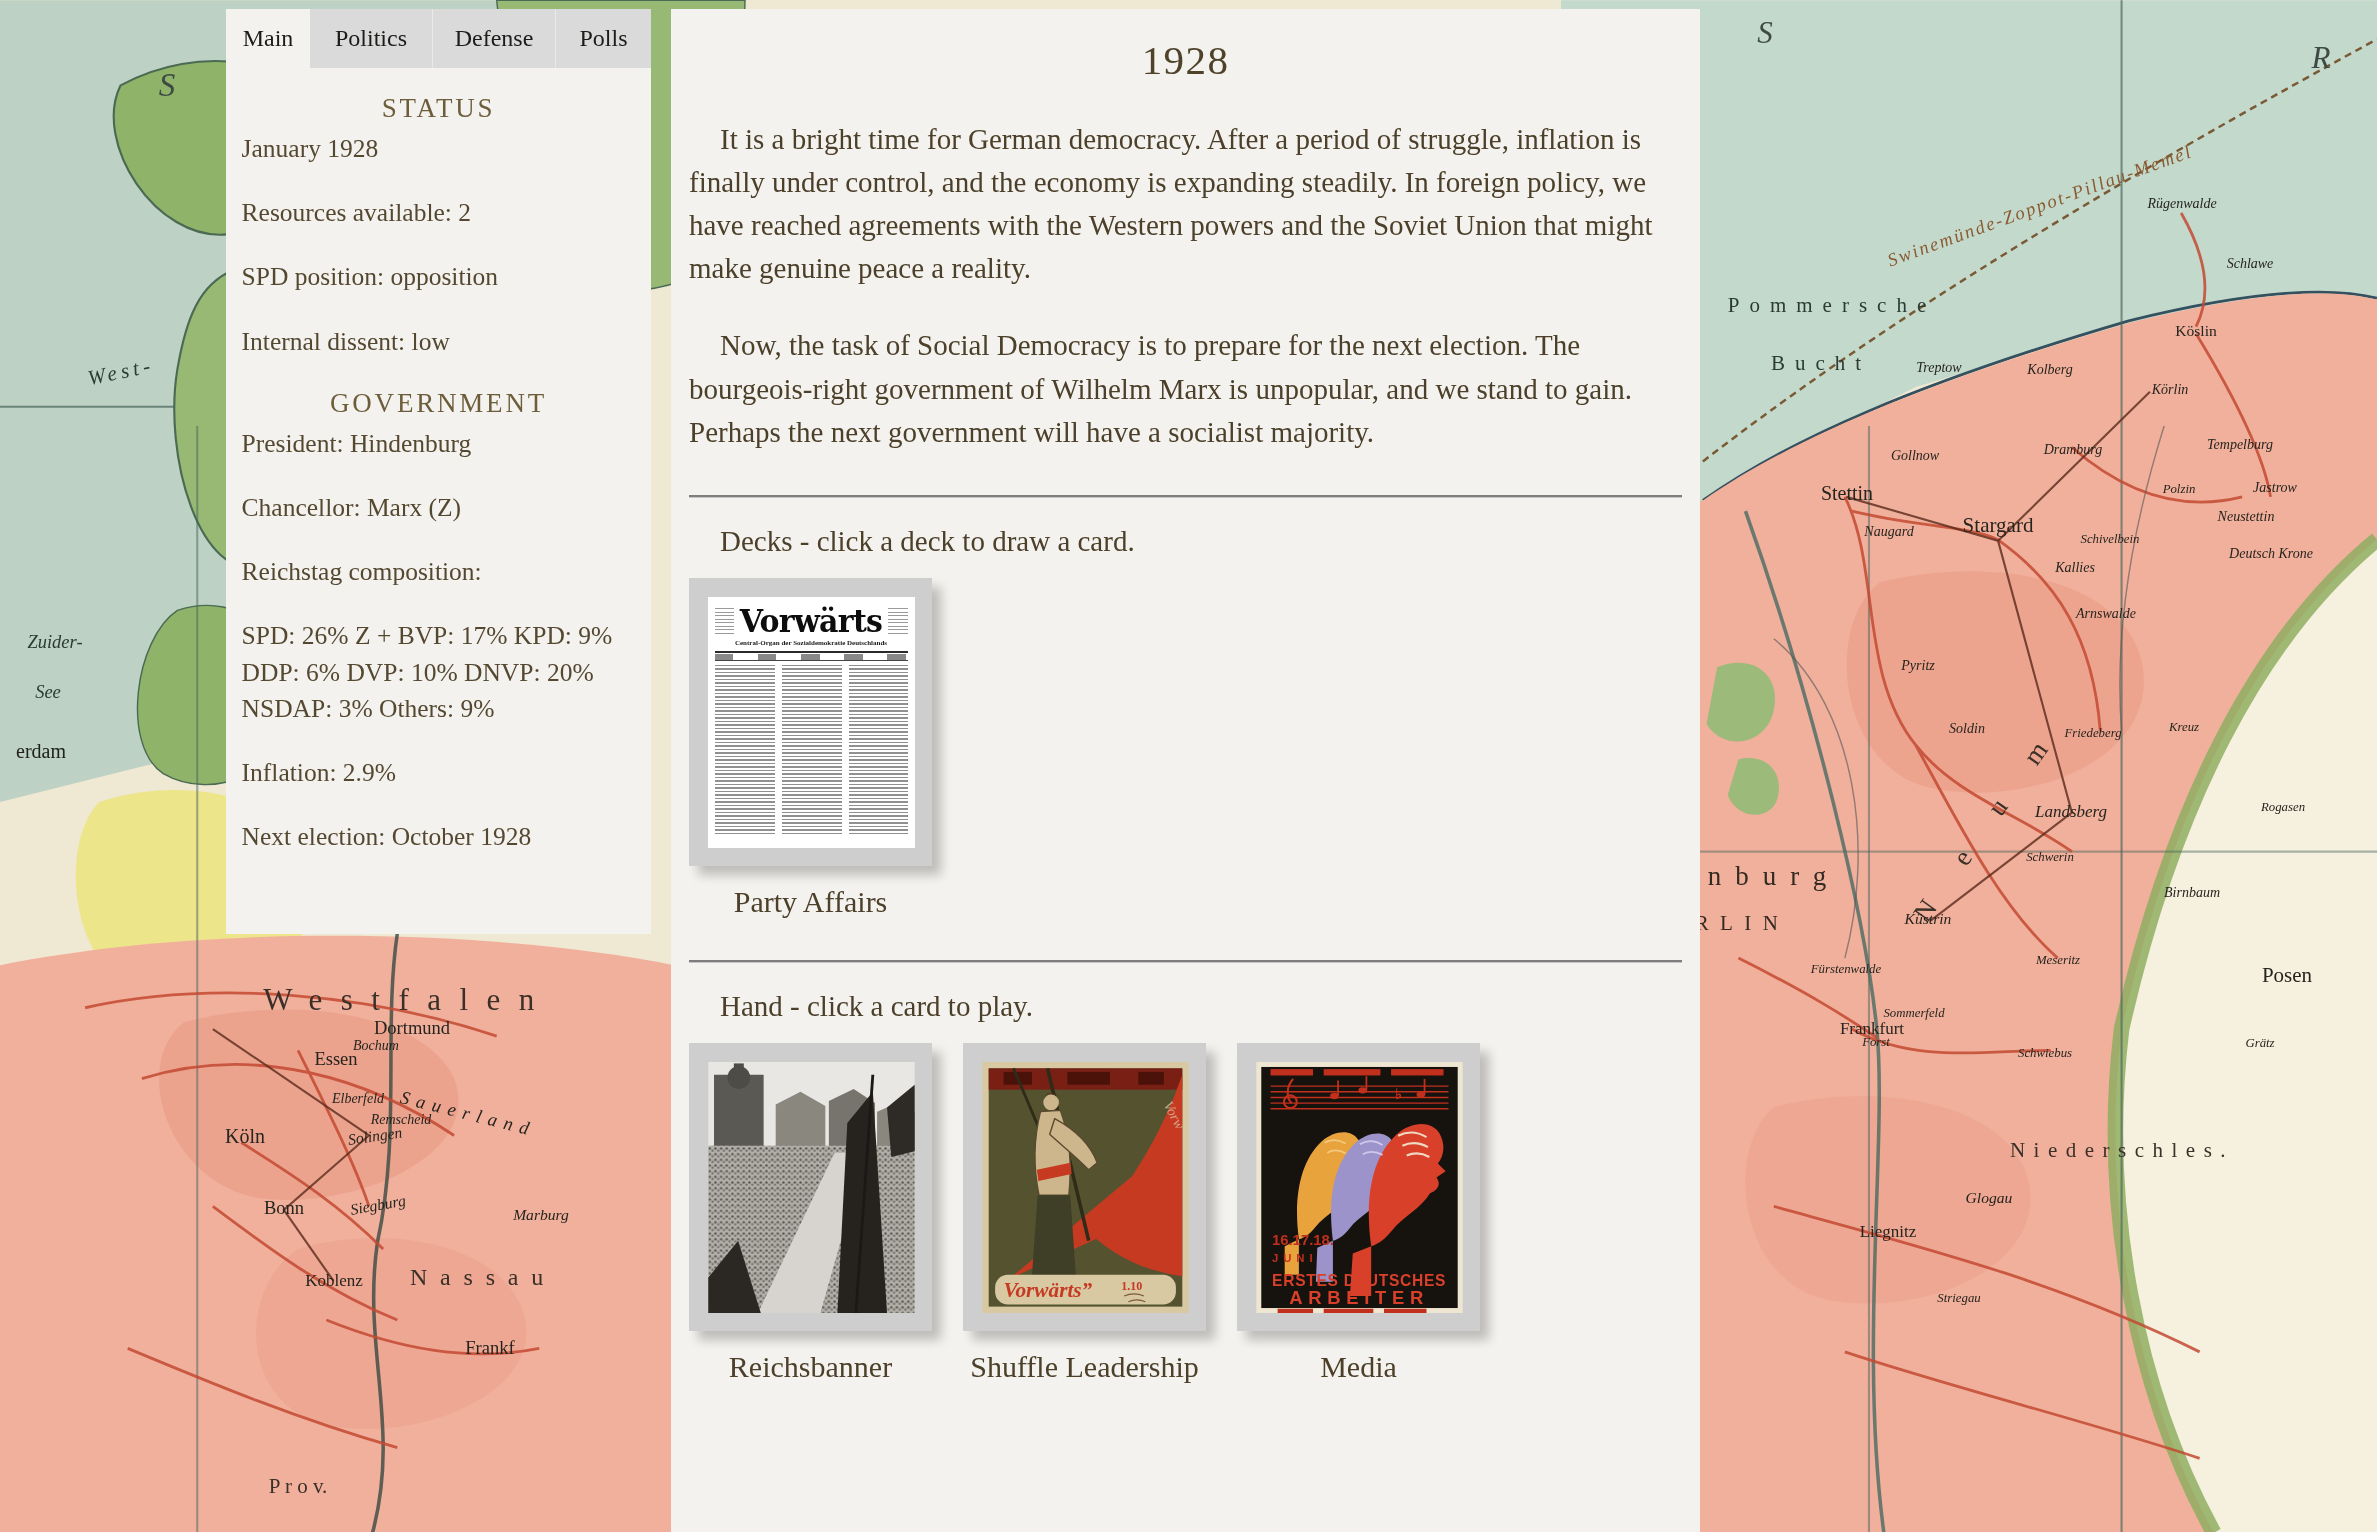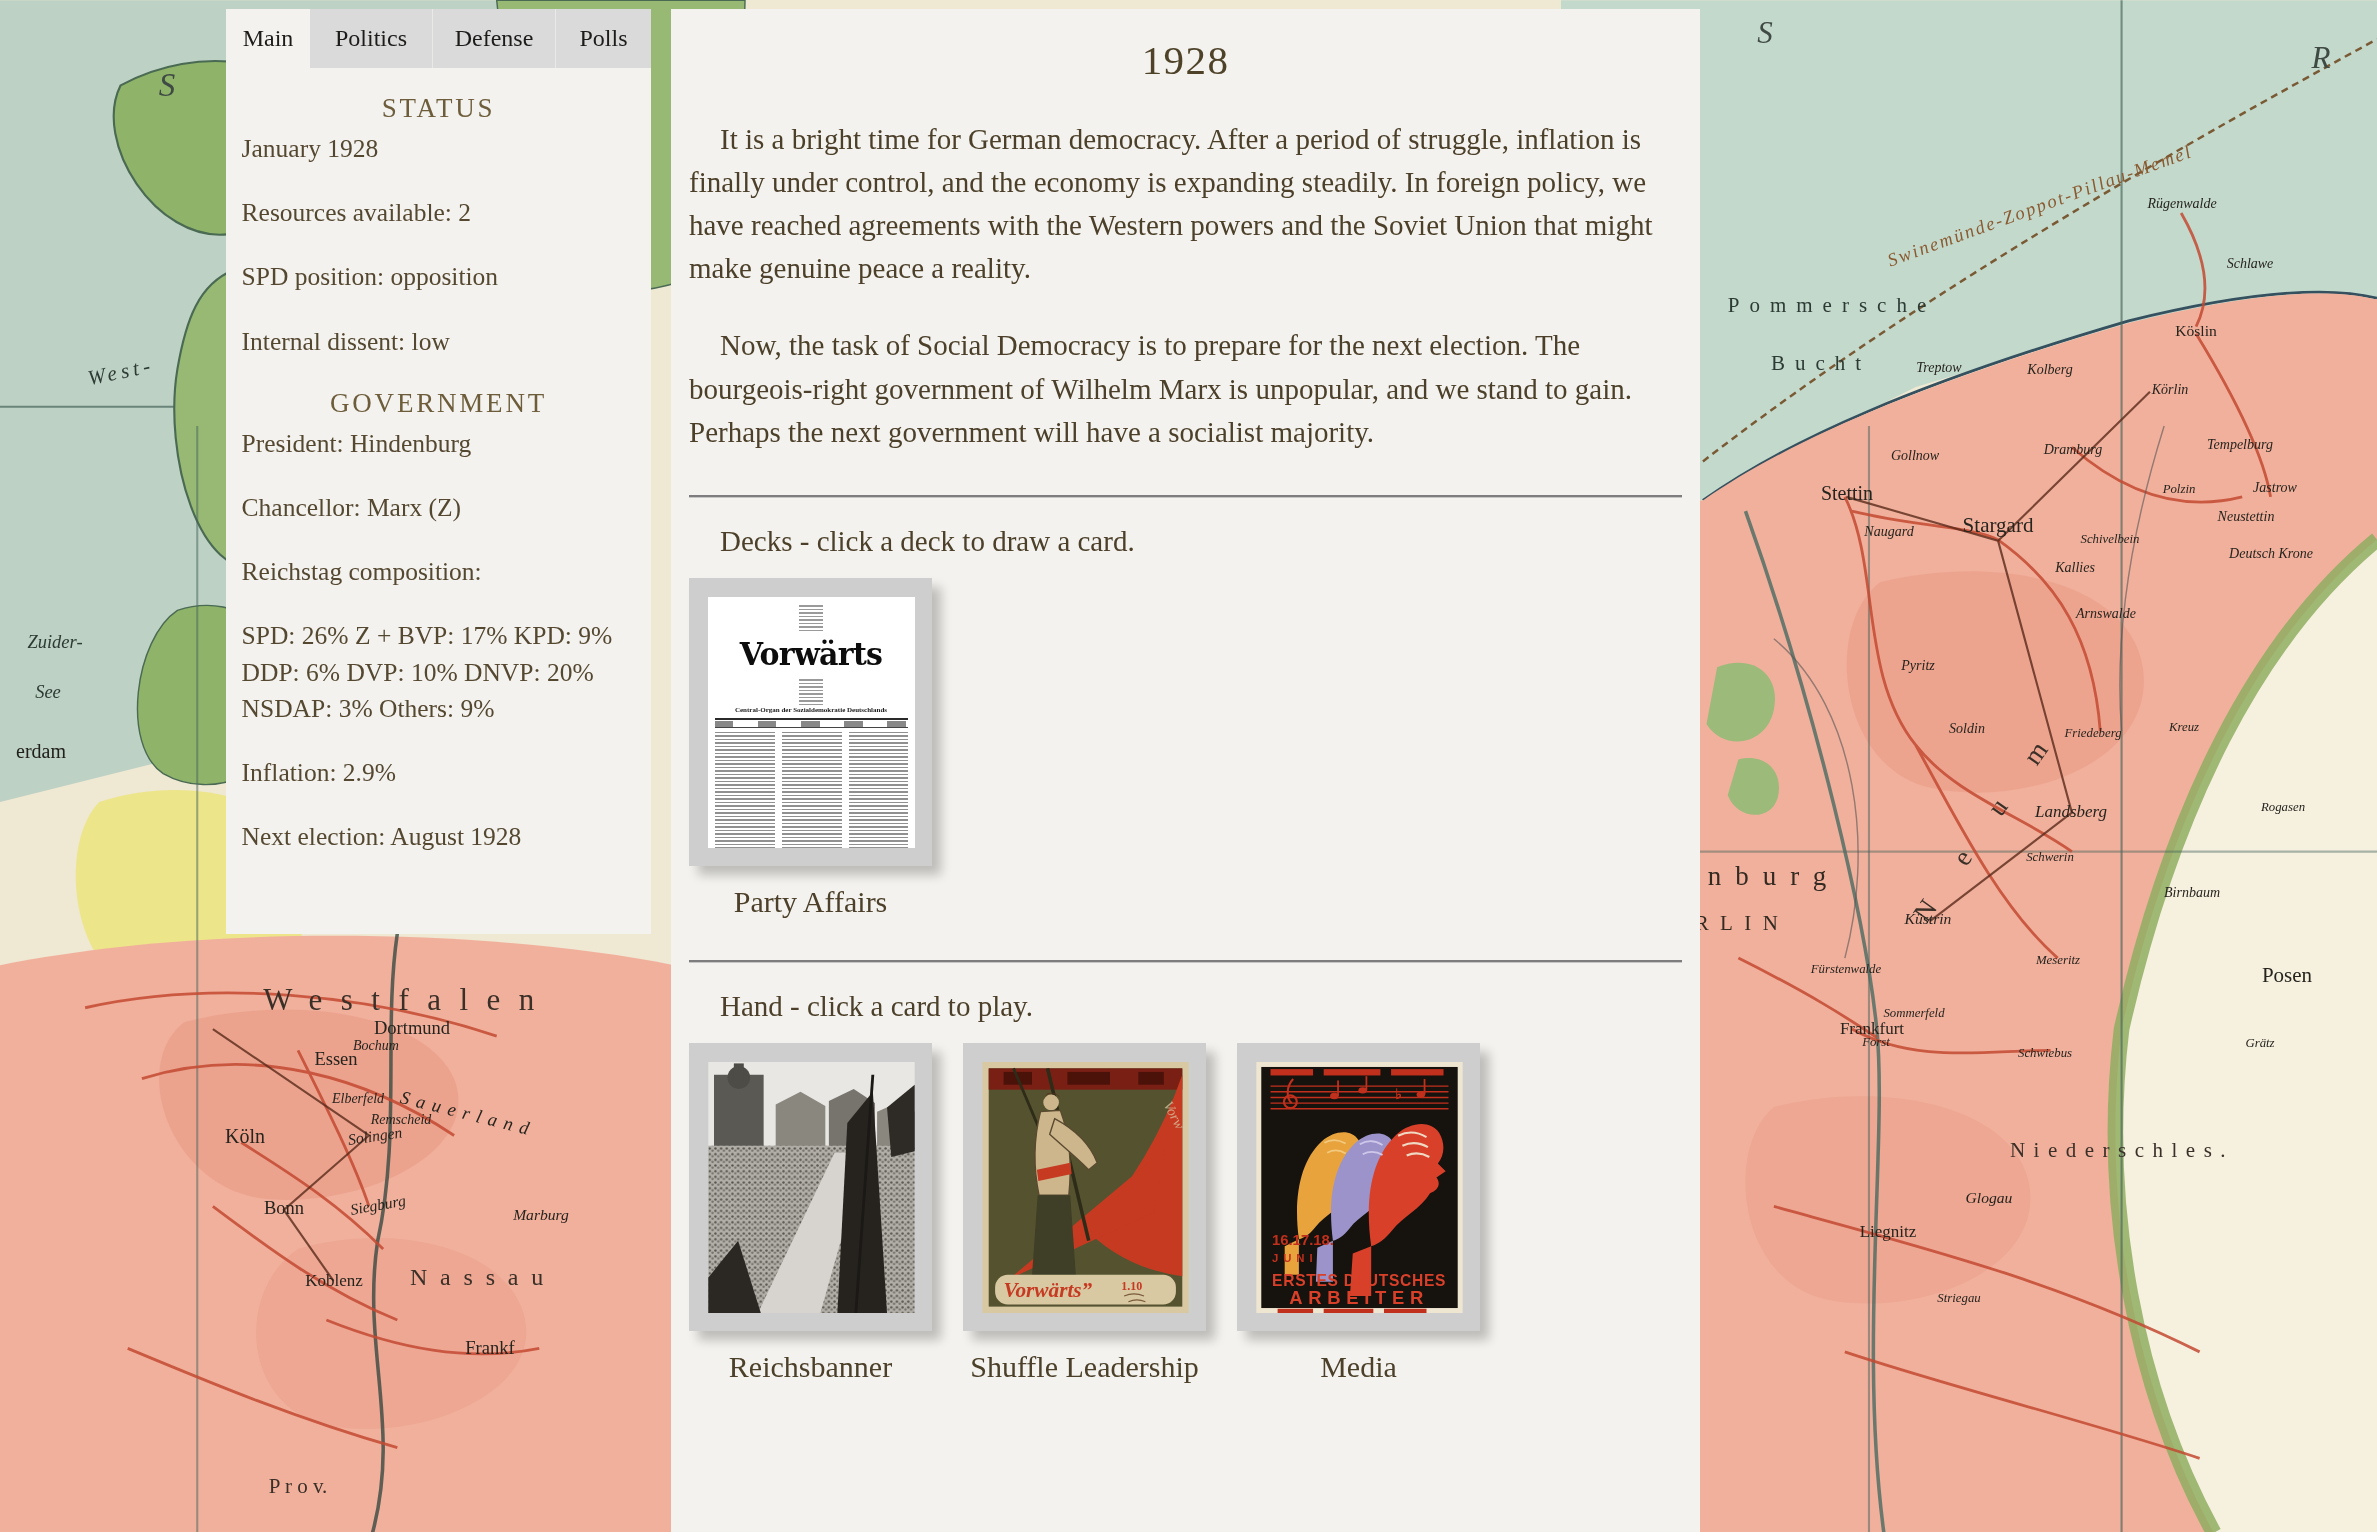--- a/index.html
+++ b/index.html
@@ -55,21 +55,21 @@
     width:243px;height:288px;box-sizing:border-box;padding:18.5px;
     background:#cecece;box-shadow:8.5px 8.5px 10px rgba(0,0,0,.22);cursor:pointer;
   }
   .card-art{width:207px;height:251px;overflow:hidden;position:relative;}
   .card-label{
     text-align:center;font-size:30px;color:#4c402a;margin-top:18.5px;
     white-space:nowrap;
   }
   
   .np{width:100%;height:100%;background:#fff;box-sizing:border-box;padding:5.7px 7px;}
-  .np-masthead{display:flex;align-items:center;justify-content:center;gap:5.7px;flex-direction:column;}
+  .np-masthead{display:flex;align-items:center;justify-content:center;gap:5.7px;}
   .np-sideblock{width:24px;height:28px;
     background:repeating-linear-gradient(0deg,#9a9a9a 0 1.4px,transparent 1.4px 3.5px);}
   .np-title{
     font-family:"DejaVu Serif",serif;font-weight:bold;font-size:30px;color:#0d0d0d;
     letter-spacing:-0.7px;transform:scaleY(1.05);
   }
   .np-sub{font-size:7px;text-align:center;color:#1a1a1a;font-weight:bold;margin-top:1.4px;}
   .np-rule{height:2.1px;background:#2a2a2a;margin:3.5px 0 1.4px 0;}
   .np-date{height:5.7px;border-bottom:1.4px solid #444;
     background:repeating-linear-gradient(90deg,#888 0 18.5px,transparent 18.5px 43px);}
@@ -251,21 +251,21 @@
         <p class="side-line">SPD position: opposition</p>
         <p class="side-line">Internal dissent: low</p>
       </div>
     <div class="side-heading">GOVERNMENT</div>
     <div id="gov-lines">
         <p class="side-line">President: Hindenburg</p>
         <p class="side-line">Chancellor: Marx (Z)</p>
         <p class="side-line">Reichstag composition:</p>
         <p class="side-line">SPD: 26% Z + BVP: 17% KPD: 9% DDP: 6% DVP: 10% DNVP: 20% NSDAP: 3% Others: 9%</p>
         <p class="side-line">Inflation: 2.9%</p>
-        <p class="side-line">Next election: August 1928</p>
+        <p class="side-line">Next election: October 1928</p>
       </div>
   </div>
 </div>
 
 <div id="main" class="panel">
   <div id="main-inner">
     <h1 id="page-title">1928</h1>
     <p class="para">It is a bright time for German democracy. After a period of struggle, inflation is finally under control, and the economy is expanding steadily. In foreign policy, we have reached agreements with the Western powers and the Soviet Union that might make genuine peace a reality.</p>
     <p class="para">Now, the task of Social Democracy is to prepare for the next election. The bourgeois-right government of Wilhelm Marx is unpopular, and we stand to gain. Perhaps the next government will have a socialist majority.</p>
     <hr class="divider">

